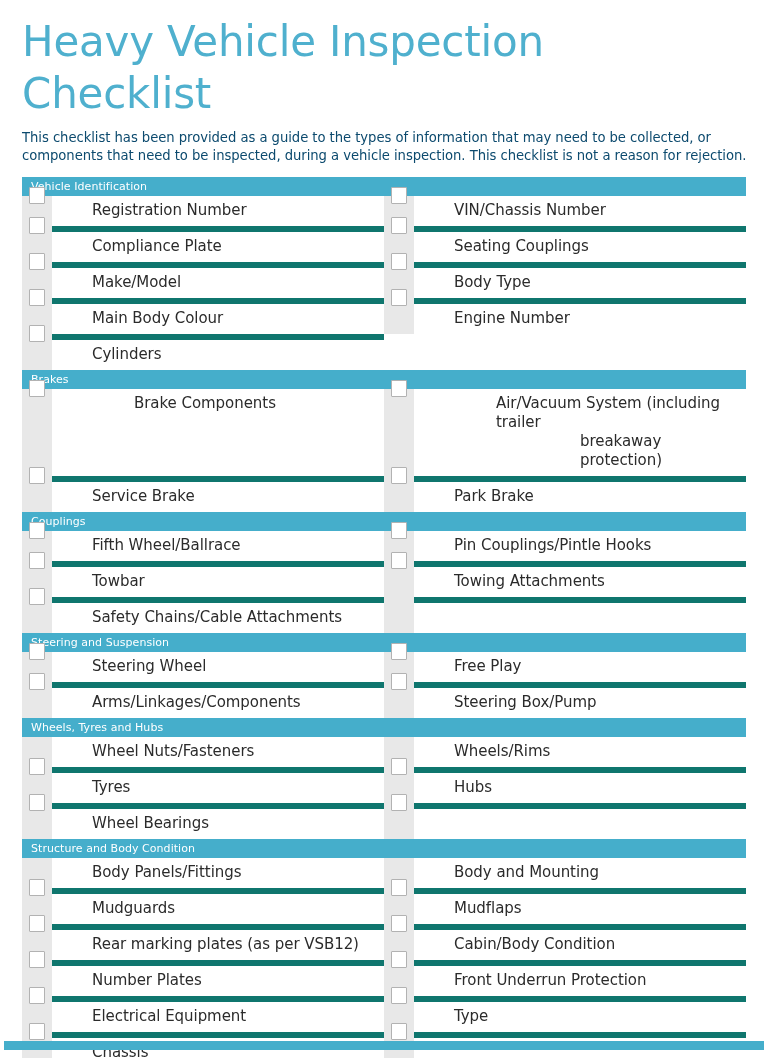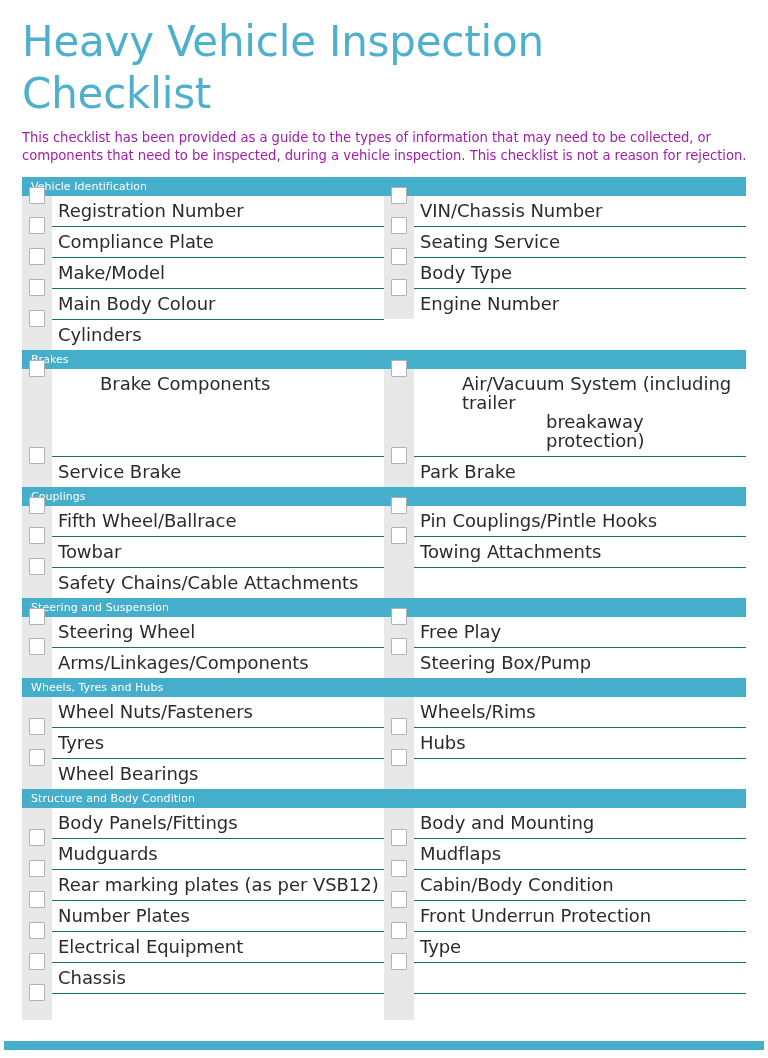--- a/index.html
+++ b/index.html
@@ -35,21 +35,21 @@
     margin: 0;
     padding-top: 16px;
     width: 580px;
   }
 
   .intro {
     margin: 0;
     padding-top: 9px;
     font-size: 13.2px;
     line-height: 17.6px;
-    color: #a21caf;
+    color: #0c4a6e;
     width: 726px;
     letter-spacing: -0.05px;
   }
 
   
   .checklist {
     margin-top: 13px;
     width: 724px;
     position: relative;
   }
@@ -99,32 +99,33 @@
     top: -9px;
     width: 16px;
     height: 17px;
     background: #ffffff;
     border: 1px solid #b2b2b2;
     border-radius: 1px;
   }
 
   .label-wrap {
     flex: 1 1 auto;
-    border-top: 1px solid #0f766e;
+    border-top: 6px solid #0f766e;
     padding: 5px 0 6px 6px;
     min-height: 30px;
   }
   .row.first .label-wrap { border-top: none; }
 
   .label {
-    font-size: 18px;
+    font-size: 15px;
     line-height: 19px;
     color: #2b2b2b;
     letter-spacing: -0.05px;
     white-space: pre-line;
+    margin-left: 34px;
   }
   .label .cont { display: block; padding-left: 84px; }
 
   
   .row.tall { min-height: 48px; }
   .row.tall .label-wrap { min-height: 48px; padding-left: 48px; }
 
   
   .row.stub { min-height: 27px; }
   .row.stub .label-wrap { min-height: 27px; }
@@ -177,21 +178,21 @@
               </div>
               <div class="label-wrap">
                 <div class="label">Compliance Plate</div>
               </div>
             </div>
             <div class="cell">
               <div class="cb-band">
                 <div class="cb"></div>
               </div>
               <div class="label-wrap">
-                <div class="label">Seating Service</div>
+                <div class="label">Seating Couplings</div>
               </div>
             </div>
           </div>
           <div class="row">
             <div class="cell">
               <div class="cb-band">
                 <div class="cb"></div>
               </div>
               <div class="label-wrap">
                 <div class="label">Make/Model</div>

